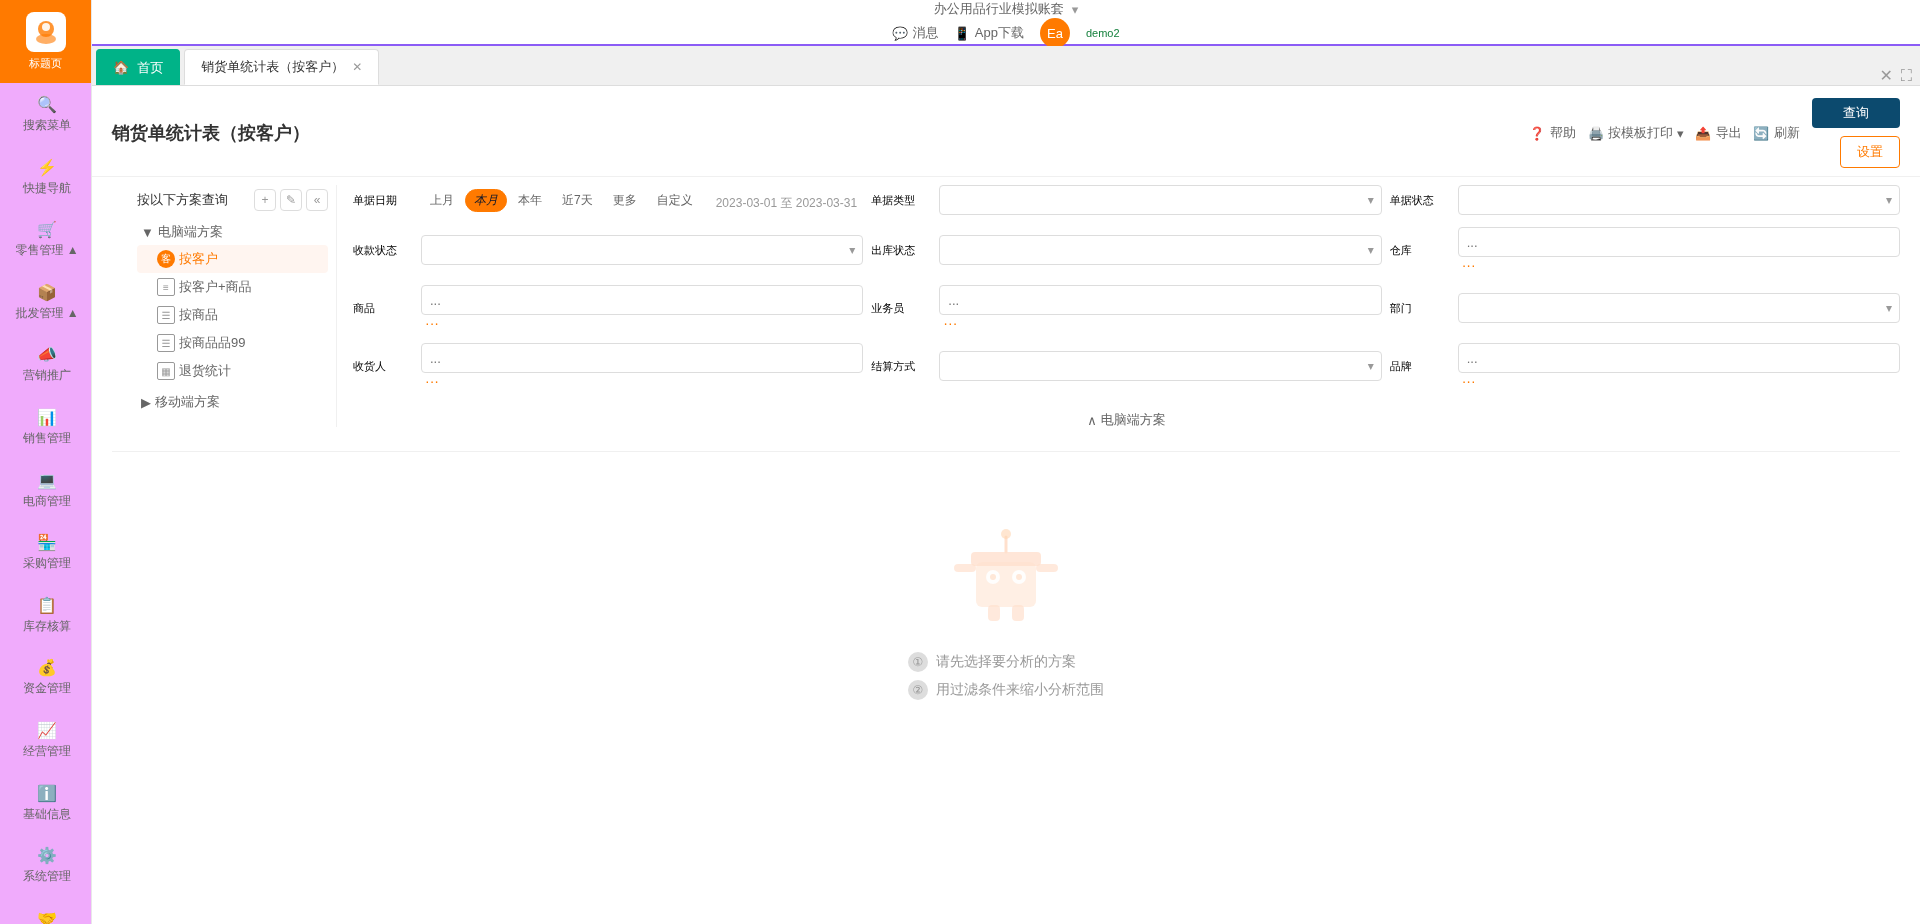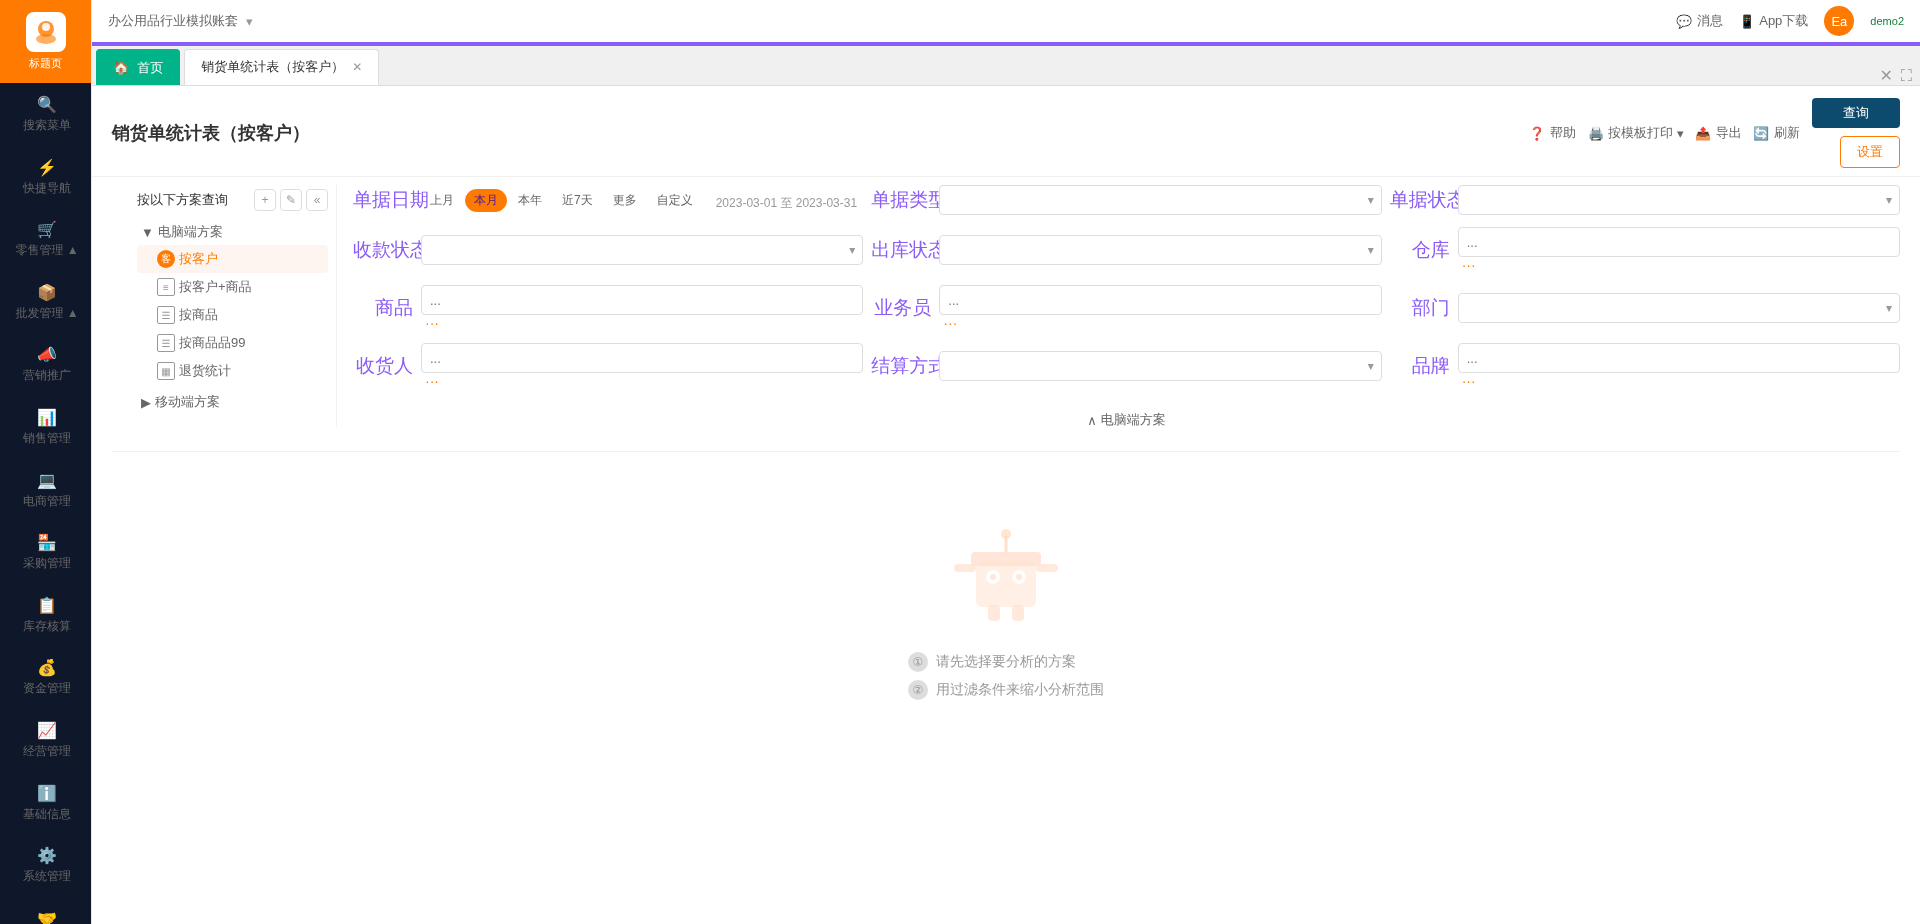--- a/index.html
+++ b/index.html
@@ -1,34 +1,34 @@
 <!DOCTYPE html>
 <html><head>
   <meta charset="utf-8">
   <style>
     * { margin: 0; padding: 0; box-sizing: border-box; }
     body { font-family: 'Microsoft YaHei', Arial, sans-serif; font-size: 13px; background: #f5f5f5; color: #333; width: 1920px; height: 924px; overflow: hidden; display: flex; }
 
     
-    .sidebar { width: 92px; background: #0f172a; border-right: 1px solid #e8e8e8; display: flex; flex-direction: column; align-items: center; flex-shrink: 0; }
+    .sidebar { width: 92px; background: #f0abfc; border-right: 1px solid #e8e8e8; display: flex; flex-direction: column; align-items: center; flex-shrink: 0; }
     .sidebar-logo { width: 100%; background: #ff7a00; padding: 12px 8px; display: flex; flex-direction: column; align-items: center; cursor: pointer; }
     .sidebar-logo .logo-icon { width: 40px; height: 40px; background: #fff; border-radius: 8px; display: flex; align-items: center; justify-content: center; margin-bottom: 4px; }
     .sidebar-logo .logo-icon svg { width: 30px; height: 30px; }
     .sidebar-logo .logo-text { color: #fff; font-size: 11px; }
     .sidebar-nav { width: 100%; flex: 1; overflow-y: auto; }
     .sidebar-nav::-webkit-scrollbar { width: 0; }
     .nav-item { width: 100%; padding: 12px 4px; display: flex; flex-direction: column; align-items: center; cursor: pointer; color: #666; font-size: 12px; border-left: 3px solid transparent; }
     .nav-item .nav-icon { font-size: 16px; margin-bottom: 4px; }
     .nav-item .nav-label { text-align: center; line-height: 1.3; }
 
     
     .main { flex: 1; display: flex; flex-direction: column; overflow: hidden; }
 
     
-    .top-header { height: 46px; background: #fff; border-bottom: 4px solid #8b5cf6; display: flex; align-items: center; padding: 0 16px; justify-content: space-between; }
+    .top-header { height: 46px; background: #fff; border-bottom: 2px solid #8b5cf6; display: flex; align-items: center; padding: 0 16px; justify-content: space-between; flex-direction: column; }
     .header-left { display: flex; align-items: center; gap: 8px; }
     .breadcrumb-text { color: #666; font-size: 13px; }
     .breadcrumb-arrow { color: #999; }
     .header-right { display: flex; align-items: center; gap: 16px; }
     .header-btn { display: flex; align-items: center; gap: 4px; color: #666; font-size: 13px; cursor: pointer; }
     .avatar { width: 30px; height: 30px; border-radius: 50%; background: #ff7a00; display: flex; align-items: center; justify-content: center; color: #fff; font-size: 13px; cursor: pointer; }
 
     
     .tab-bar { height: 40px; background: #f0f0f0; display: flex; align-items: flex-end; padding: 0 0; border-bottom: 1px solid #ddd; }
     .tab { height: 36px; padding: 0 16px; display: flex; align-items: center; gap: 8px; cursor: pointer; border-top-left-radius: 4px; border-top-right-radius: 4px; font-size: 13px; color: #666; background: #e0e0e0; border: 1px solid #ddd; border-bottom: none; margin-left: 4px; }
@@ -61,30 +61,30 @@
     .scheme-group-title { display: flex; align-items: center; gap: 4px; padding: 4px; color: #666; font-size: 13px; cursor: pointer; }
     .scheme-item { display: flex; align-items: center; gap: 4px; padding: 5px 8px 5px 20px; color: #666; font-size: 13px; cursor: pointer; border-radius: 4px; }
     .scheme-item.active { background: #fff5f0; color: #ff7a00; }
     .scheme-item .item-icon { width: 18px; height: 18px; border-radius: 50%; background: #ff7a00; display: flex; align-items: center; justify-content: center; color: #fff; font-size: 10px; flex-shrink: 0; }
     .scheme-item .item-icon-sq { width: 18px; height: 18px; border: 1px solid #999; border-radius: 2px; display: flex; align-items: center; justify-content: center; color: #999; font-size: 10px; flex-shrink: 0; }
 
     
     .filter-fields { flex: 1; padding-left: 16px; }
     .filter-row-line { display: flex; align-items: center; margin-bottom: 12px; gap: 8px; }
     .filter-item { flex: 1; display: flex; align-items: center; gap: 8px; }
-    .filter-label { color: #8b5cf6; font-size: 19px; white-space: nowrap; flex-shrink: 0; width: 60px; text-align: right; }
+    .filter-label { color: #000000; font-size: 11px; white-space: nowrap; flex-shrink: 0; width: 60px; }
     .filter-control { flex: 1; position: relative; }
     .filter-input { width: 100%; height: 30px; border: 1px solid #ddd; border-radius: 4px; padding: 0 8px; font-size: 13px; outline: none; }
     .filter-select { width: 100%; height: 30px; border: 1px solid #ddd; border-radius: 4px; padding: 0 8px; font-size: 13px; outline: none; background: #fff; appearance: none; cursor: pointer; }
     .filter-select-wrapper { position: relative; flex: 1; }
     .filter-select-wrapper::after { content: '▾'; position: absolute; right: 8px; top: 50%; transform: translateY(-50%); color: #999; pointer-events: none; font-size: 12px; }
     .date-range { display: flex; align-items: flex-end; gap: 14px; flex: 1; }
     .date-tabs { display: flex; gap: 2px; flex-shrink: 0; }
     .date-tab { padding: 2px 8px; border-radius: 12px; cursor: pointer; font-size: 12px; color: #666; border: 1px solid transparent; }
-    .date-tab.active { background: #ff7a00; color: #4c1d95; border-color: #ff7a00; }
+    .date-tab.active { background: #ff7a00; color: #0f172a; border-color: #ff7a00; font-style: italic; }
     .date-value { color: #999; font-size: 12px; flex-shrink: 0; }
     .ellipsis-btn { color: #ff7a00; cursor: pointer; padding: 0 4px; font-size: 14px; }
 
     .collapse-btn { display: flex; align-items: center; justify-content: center; gap: 4px; color: #666; font-size: 13px; cursor: pointer; padding: 6px 0; }
 
     
     .empty-state { display: flex; flex-direction: column; align-items: center; justify-content: center; flex: 1; padding: 60px; }
     .empty-icon { width: 120px; height: 120px; margin-bottom: 20px; opacity: 0.6; }
     .empty-tips { display: flex; flex-direction: column; gap: 8px; }
     .empty-tip { display: flex; align-items: center; gap: 8px; color: #999; font-size: 14px; }

